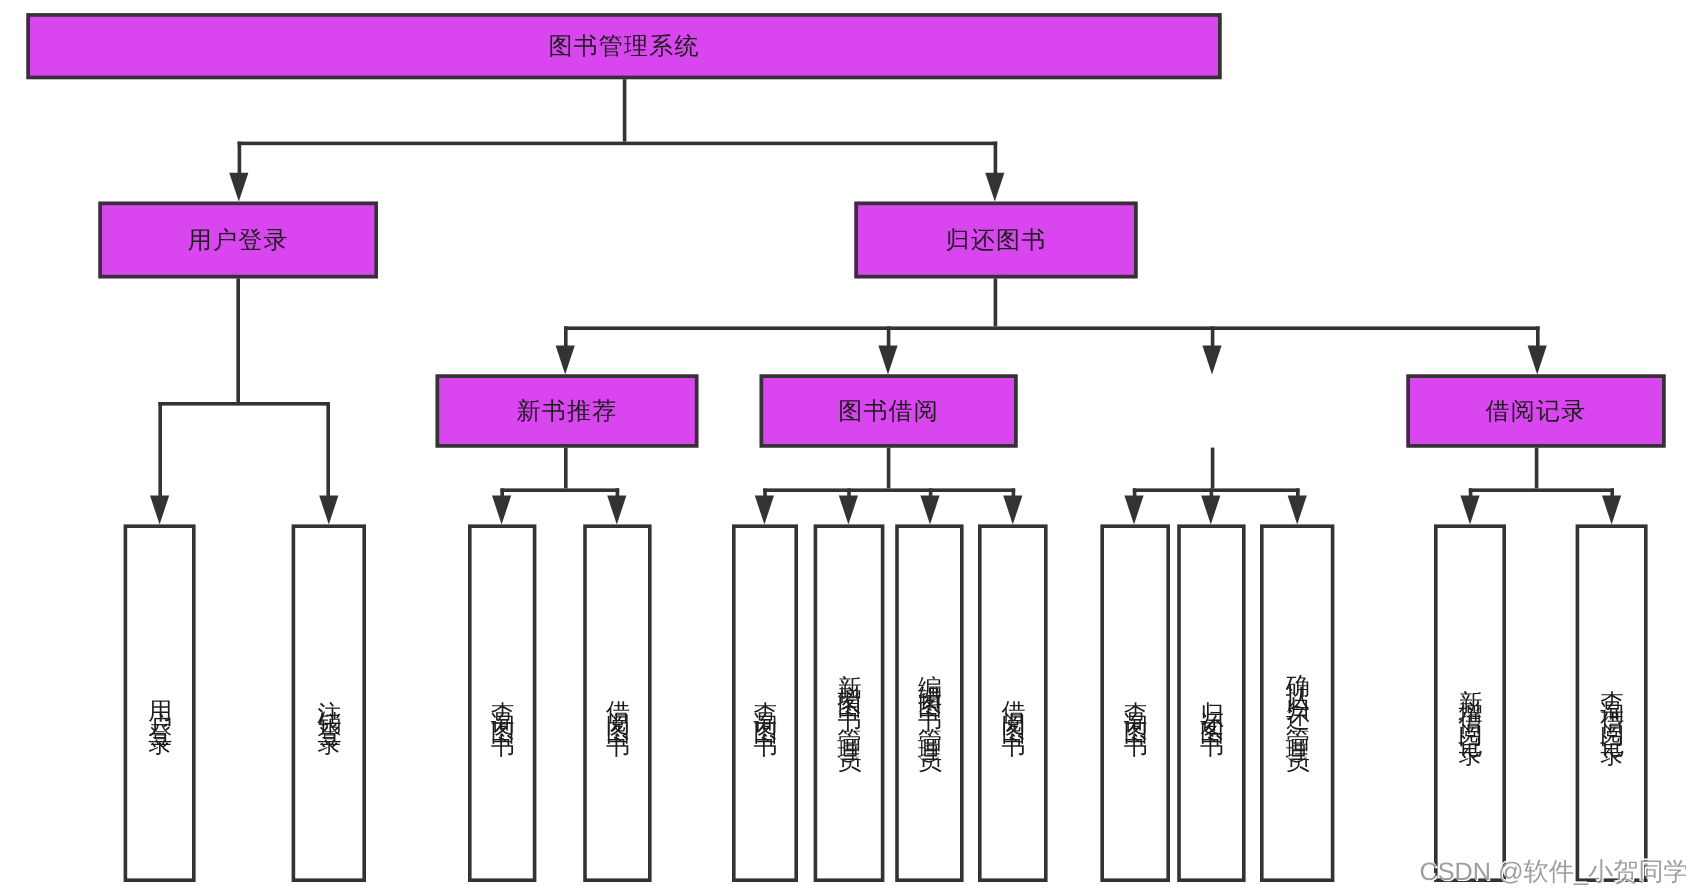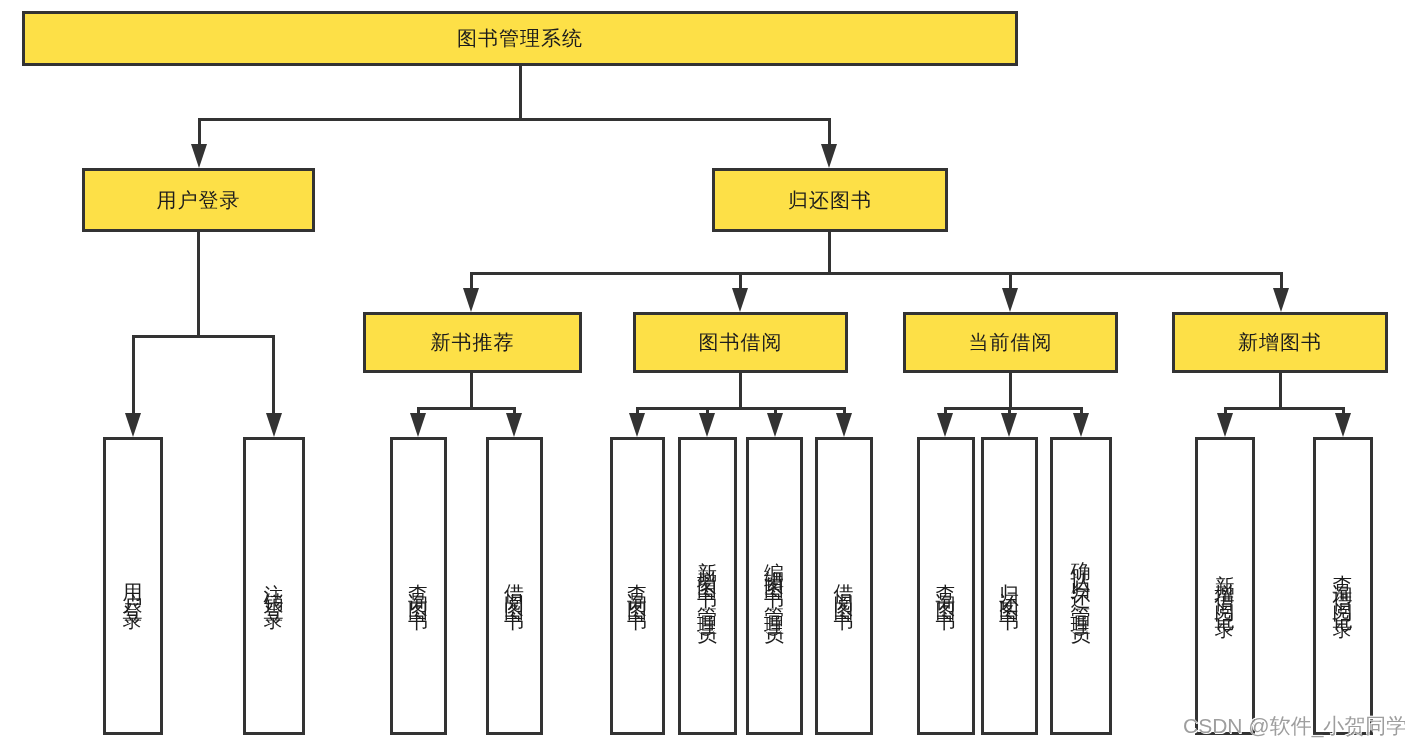--- a/index.html
+++ b/index.html
@@ -8,21 +8,21 @@
     width: 1405px;
     height: 747px;
     background: #ffffff;
     font-family: "Liberation Sans", "DejaVu Sans", sans-serif;
     overflow: hidden;
   }
   .box {
     position: absolute;
     box-sizing: border-box;
     border: 3px solid #333333;
-    background: #fde047;
+    background: #d946ef;
     display: flex;
     align-items: center;
     justify-content: center;
     color: #1c1c1c;
     font-size: 20px;
     letter-spacing: 1px;
   }
   .leaf {
     position: absolute;
     box-sizing: border-box;
@@ -84,22 +84,21 @@
   <div class="arrow" style="left:463px; top:288px;"></div>
   <div class="vline" style="left:739px; top:272px; height:18px;"></div>
   <div class="arrow" style="left:732px; top:288px;"></div>
   <div class="vline" style="left:1009px; top:272px; height:18px;"></div>
   <div class="arrow" style="left:1002px; top:288px;"></div>
   <div class="vline" style="left:1280px; top:272px; height:18px;"></div>
   <div class="arrow" style="left:1273px; top:288px;"></div>
 
   <div class="box" style="left:633px; top:312px; width:215px; height:61px;">图书借阅</div>
   <div class="box" style="left:363px; top:312px; width:219px; height:61px;">新书推荐</div>
-  <div class="box" style="left:903px; top:312px; width:215px; height:61px;">当前借阅</div>
-  <div class="box" style="left:1172px; top:312px; width:216px; height:61px;">新增图书</div>
+  <div class="box" style="left:1172px; top:312px; width:216px; height:61px;">借阅记录</div>
 
   <div class="vline" style="left:197px; top:232px; height:103px;"></div>
   <div class="hline" style="left:132px; top:335px; width:143px;"></div>
   <div class="vline" style="left:132px; top:335px; height:80px;"></div>
   <div class="arrow" style="left:125px; top:413px;"></div>
   <div class="vline" style="left:272px; top:335px; height:80px;"></div>
   <div class="arrow" style="left:266px; top:413px;"></div>
 
   <div class="vline" style="left:470px; top:373px; height:34px;"></div>
   <div class="hline" style="left:417px; top:407px; width:99px;"></div>

